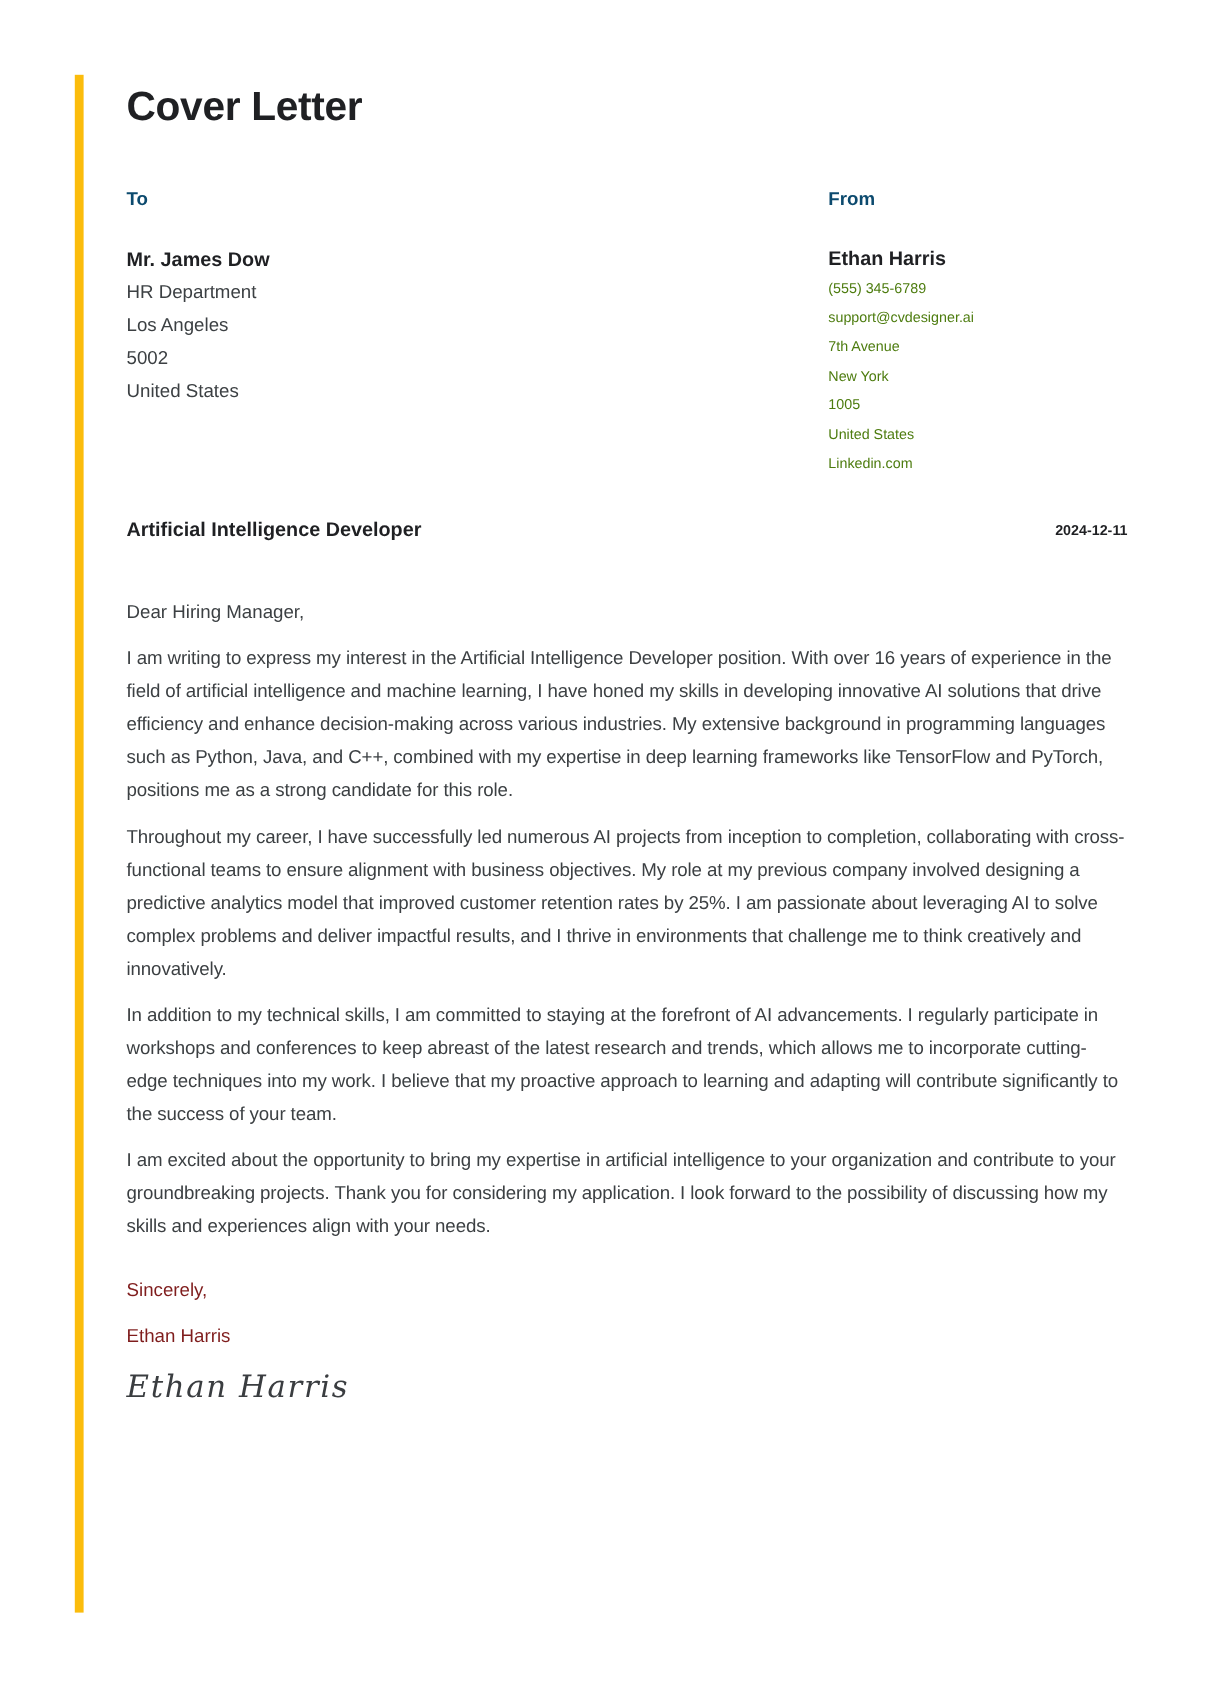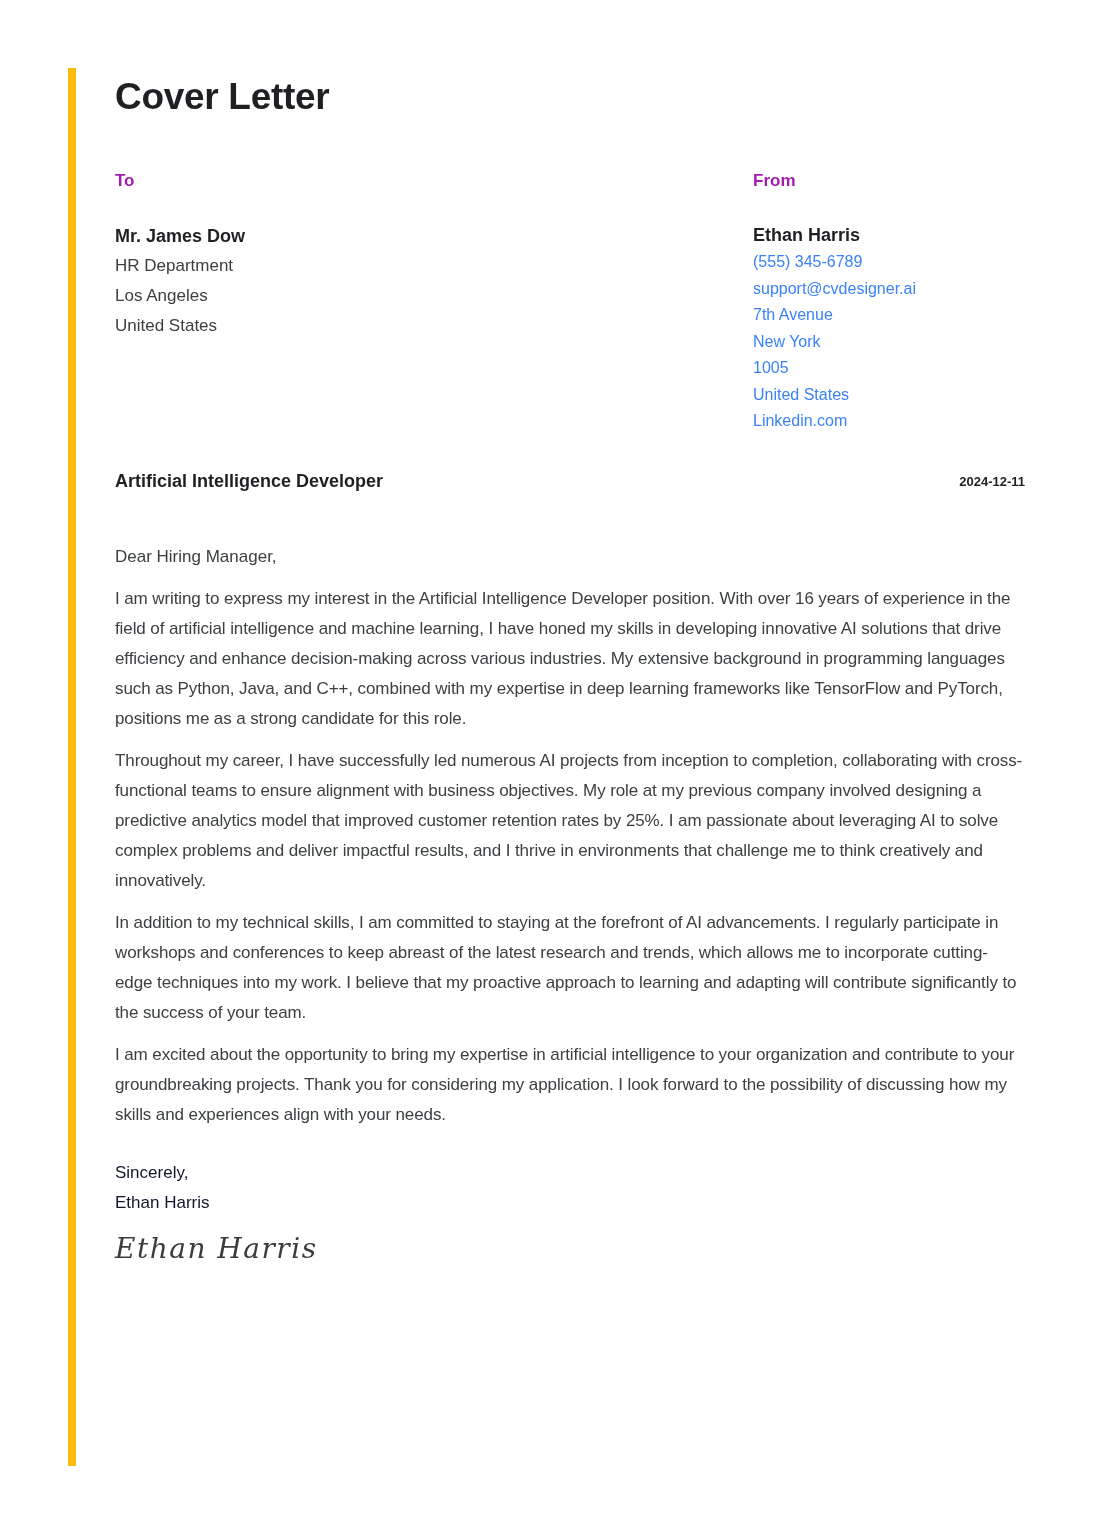--- a/index.html
+++ b/index.html
@@ -40,39 +40,39 @@
   .addresses {
     display: flex;
     margin-top: 52px;
   }
   .to-col { flex: 1 1 auto; }
   .from-col { width: 272px; flex: 0 0 272px; }
   .block-label {
     font-size: 17px;
     line-height: 22px;
     font-weight: 700;
-    color: #a21caf;
+    color: #0c4a6e;
   }
   .addr-name {
     margin-top: 29px;
     font-size: 18px;
     line-height: 30px;
     font-weight: 700;
     color: #1f2023;
   }
   .from-col .addr-name { line-height: 28px; }
   .to-col .addr-line {
     font-size: 17px;
     line-height: 30px;
     color: #3c4043;
   }
   .from-col .addr-line {
-    font-size: 16px;
+    font-size: 13px;
     line-height: 26.5px;
-    color: #3b82f6;
+    color: #4d7c0f;
   }
   .job-row {
     display: flex;
     justify-content: space-between;
     align-items: flex-end;
     margin-top: 34px;
   }
   .job-title {
     font-size: 18px;
     font-weight: 700;
@@ -95,21 +95,22 @@
     margin: 12px 0 0 0;
     font-size: 17px;
     line-height: 30px;
     color: #3c4043;
     letter-spacing: -0.1px;
   }
   .closing { margin-top: 28px; }
   .closing div {
     font-size: 17px;
     line-height: 30px;
-    color: #0f172a;
+    color: #7f1d1d;
+    margin-top: 12px;
   }
   .signature {
     margin-top: 14px;
     font-family: "DejaVu Serif", serif;
     font-style: italic;
     font-size: 28px;
     line-height: 34px;
     color: #3a3d40;
     letter-spacing: 1.5px;
   }
@@ -123,20 +124,21 @@
 
   <h1 class="page-title">Cover Letter</h1>
 
   <div class="addresses">
 
     <div class="to-col">
       <div class="block-label">To</div>
       <div class="addr-name">Mr. James Dow</div>
       <div class="addr-line">HR Department</div>
       <div class="addr-line">Los Angeles</div>
+      <div class="addr-line">5002</div>
       <div class="addr-line">United States</div>
     </div>
 
     <div class="from-col">
       <div class="block-label">From</div>
       <div class="addr-name">Ethan Harris</div>
       <div class="addr-line">(555) 345-6789</div>
       <div class="addr-line">support@cvdesigner.ai</div>
       <div class="addr-line">7th Avenue</div>
       <div class="addr-line">New York</div>

